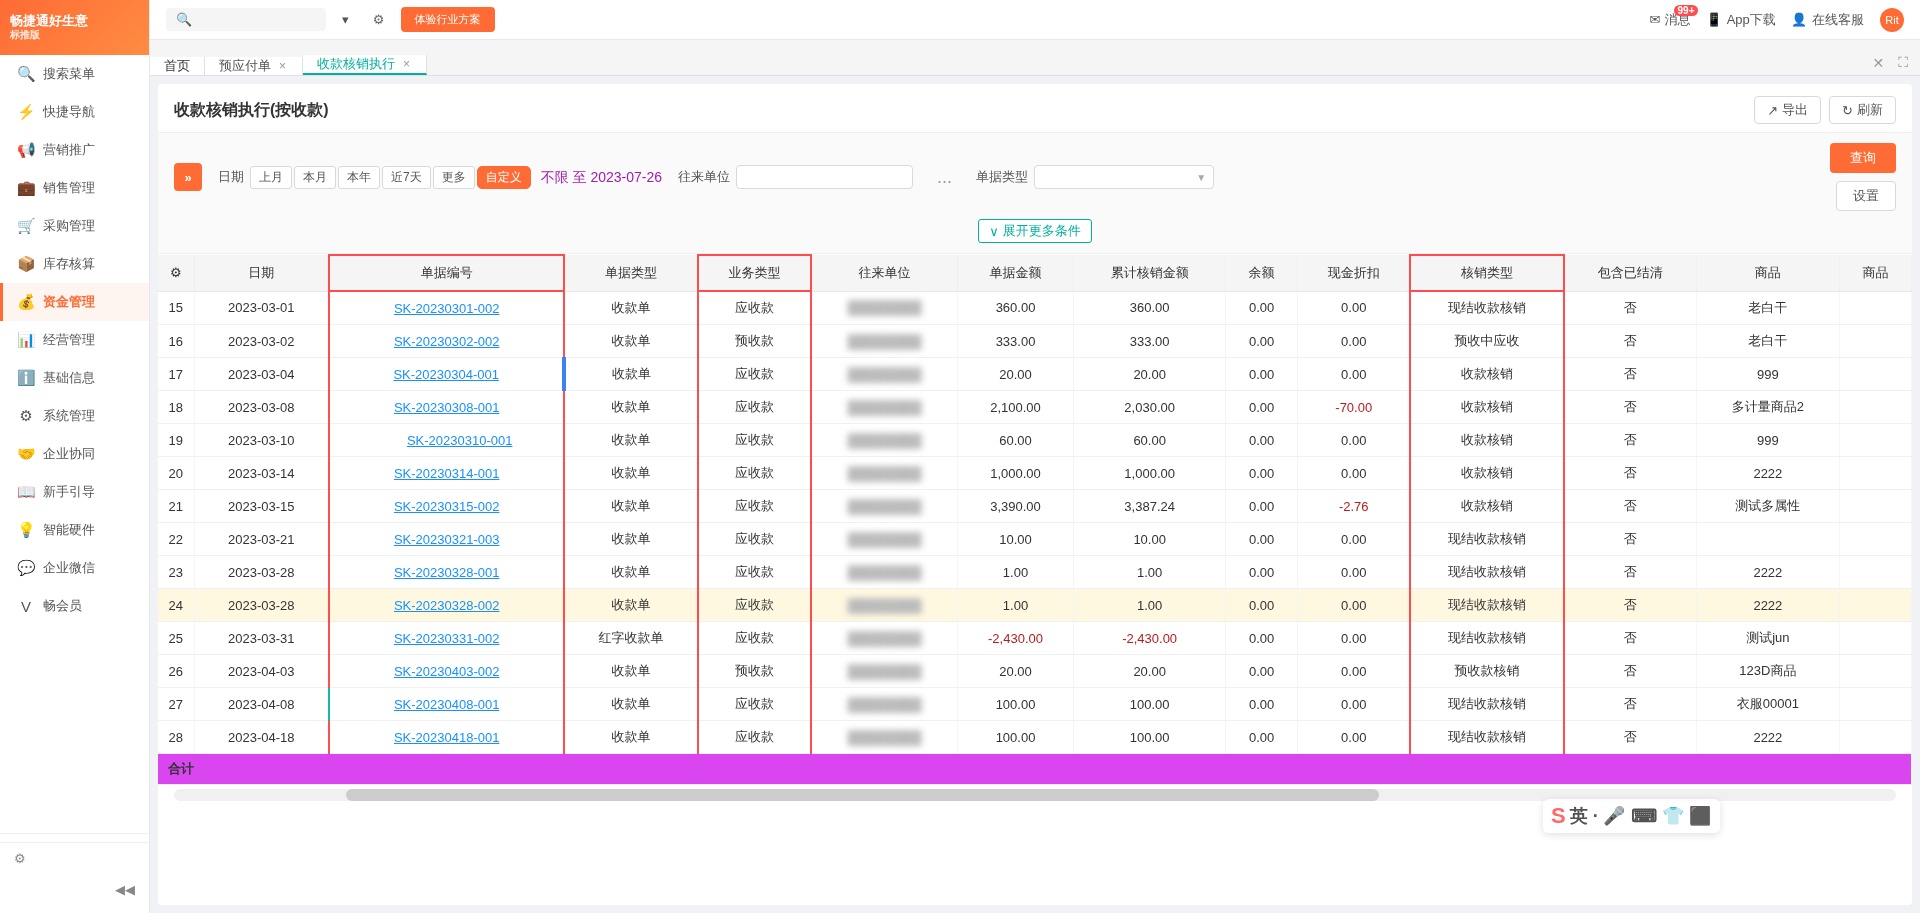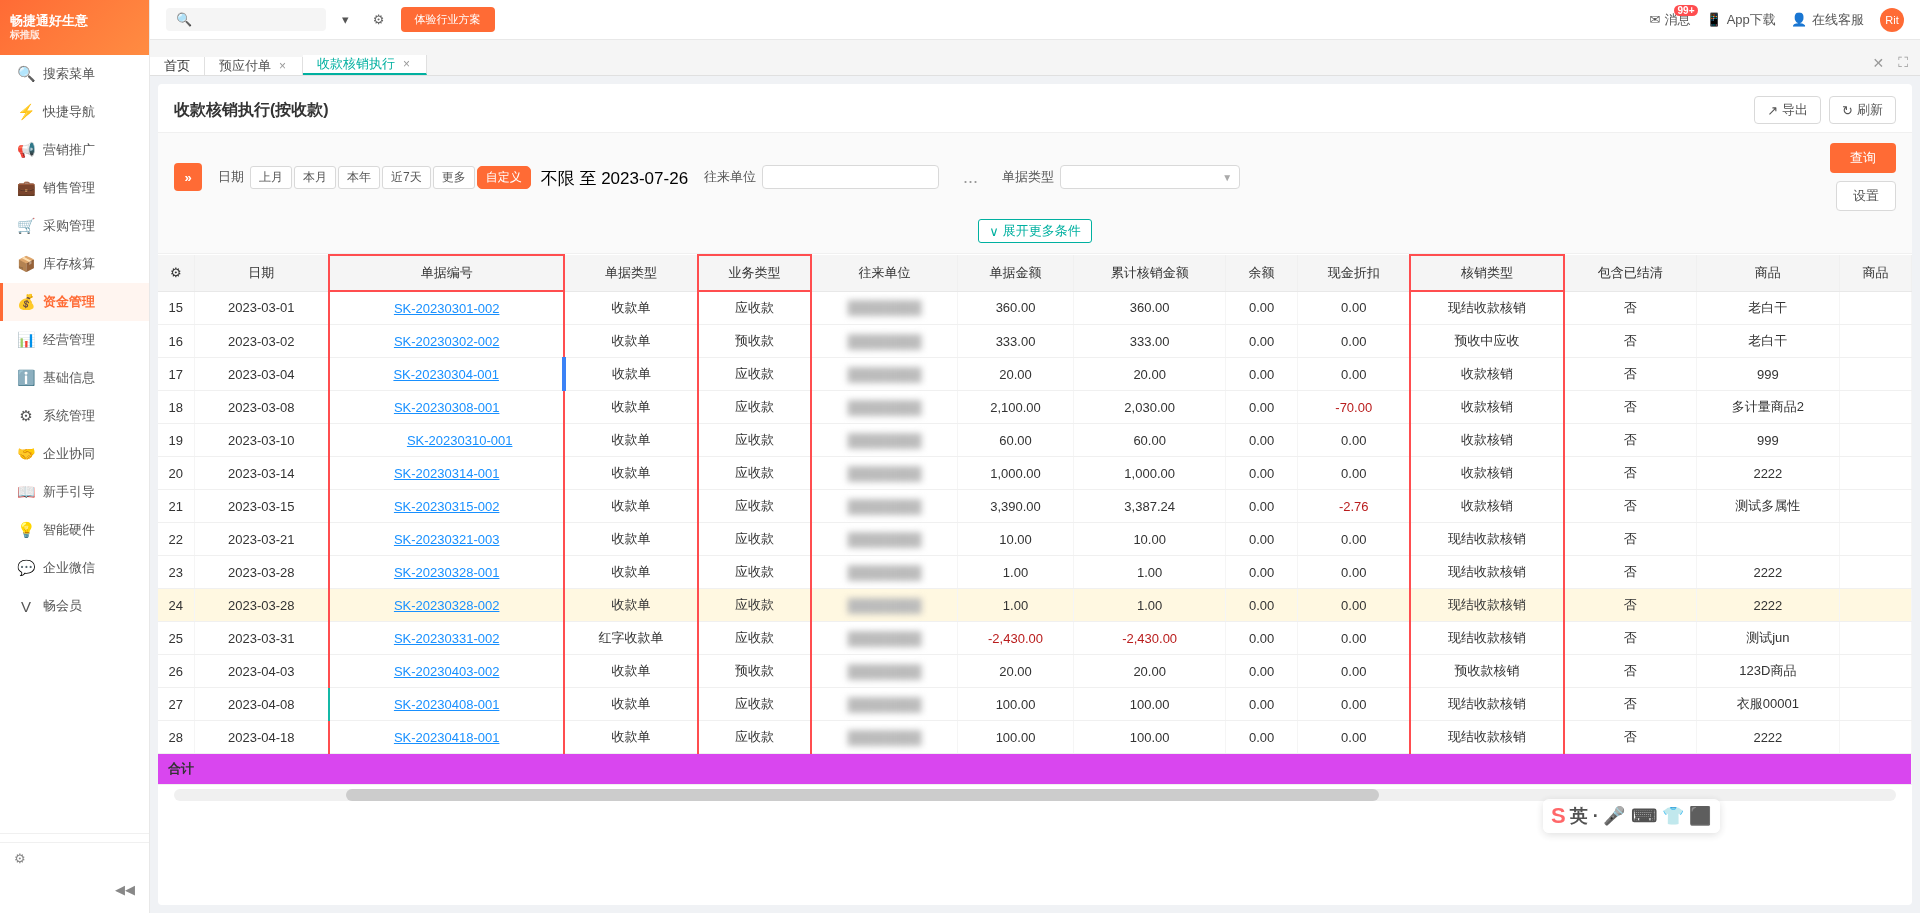--- a/index.html
+++ b/index.html
@@ -51,21 +51,21 @@
 
     
     .filter-area { padding: 10px 16px; background: #fafafa; border-bottom: 1px solid #f0f0f0; }
     .filter-row { display: flex; align-items: center; gap: 16px; flex-wrap: wrap; }
     .filter-toggle-btn { width: 28px; height: 28px; background: #ff6b35; color: white; border: none; border-radius: 4px; cursor: pointer; display: flex; align-items: center; justify-content: center; font-size: 14px; font-weight: bold; }
     .filter-field { display: flex; align-items: center; gap: 6px; }
     .filter-label { color: #555; white-space: nowrap; font-size: 13px; }
     .date-btns { display: flex; gap: 2px; }
     .date-btn { padding: 2px 8px; border: 1px solid #d9d9d9; border-radius: 3px; cursor: pointer; color: #555; background: #fff; font-size: 12px; }
     .date-btn.custom { background: #ff6b35; color: white; border-color: #ff6b35; border-radius: 5px; padding: 2px 8px; }
-    .date-range { color: #000000; font-size: 17px; margin-top: 2px; }
+    .date-range { color: #a21caf; font-size: 14px; margin-top: 2px; }
     .filter-input { border: 1px solid #d9d9d9; border-radius: 4px; padding: 4px 10px; min-width: 200px; color: #bbb; font-size: 12px; }
     .filter-dots { color: #999; font-size: 18px; cursor: pointer; padding: 0 8px; }
     .filter-select { border: 1px solid #d9d9d9; border-radius: 4px; padding: 4px 24px 4px 10px; min-width: 180px; color: #555; font-size: 12px; background: #fff; appearance: none; cursor: pointer; }
     .filter-select-wrap { position: relative; display: flex; align-items: center; }
     .filter-select-arrow { position: absolute; right: 8px; color: #aaa; font-size: 10px; pointer-events: none; }
     .btn-query { background: #ff6b35; color: white; border: none; border-radius: 4px; padding: 6px 20px; cursor: pointer; font-size: 13px; }
     .btn-settings { background: #fff; color: #555; border: 1px solid #d9d9d9; border-radius: 4px; padding: 5px 16px; cursor: pointer; font-size: 13px; margin-top: 4px; }
     .expand-btn { display: flex; align-items: center; gap: 4px; color: #00b0a0; cursor: pointer; font-size: 12px; border: 1px solid #00b0a0; border-radius: 3px; padding: 2px 10px; background: #fff; }
 
     

